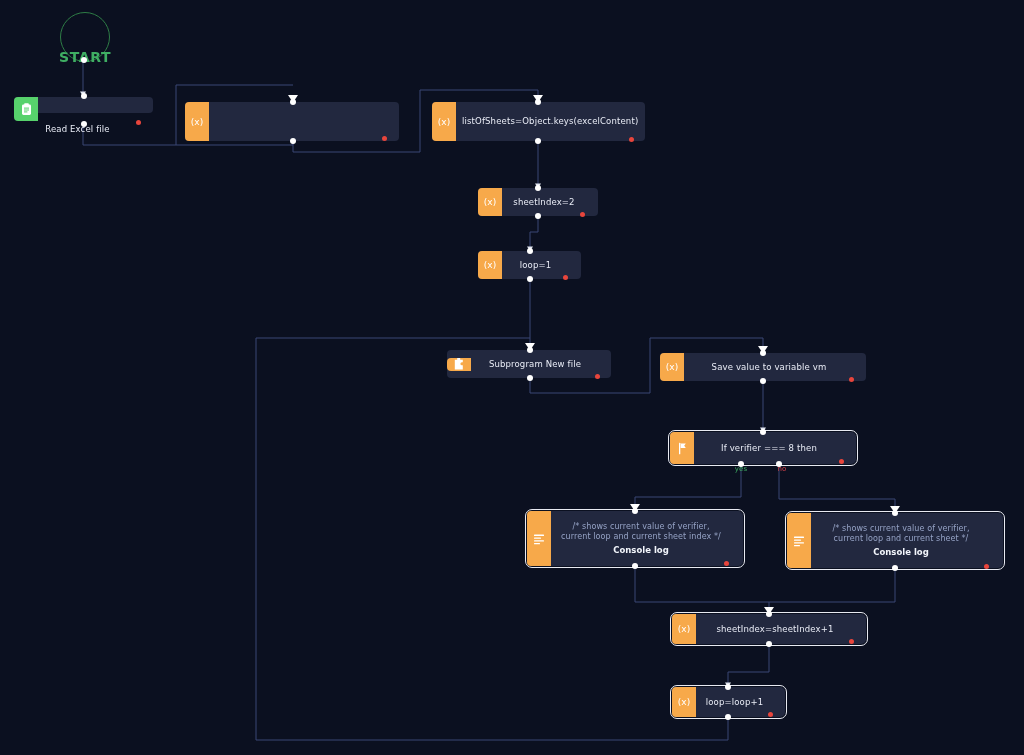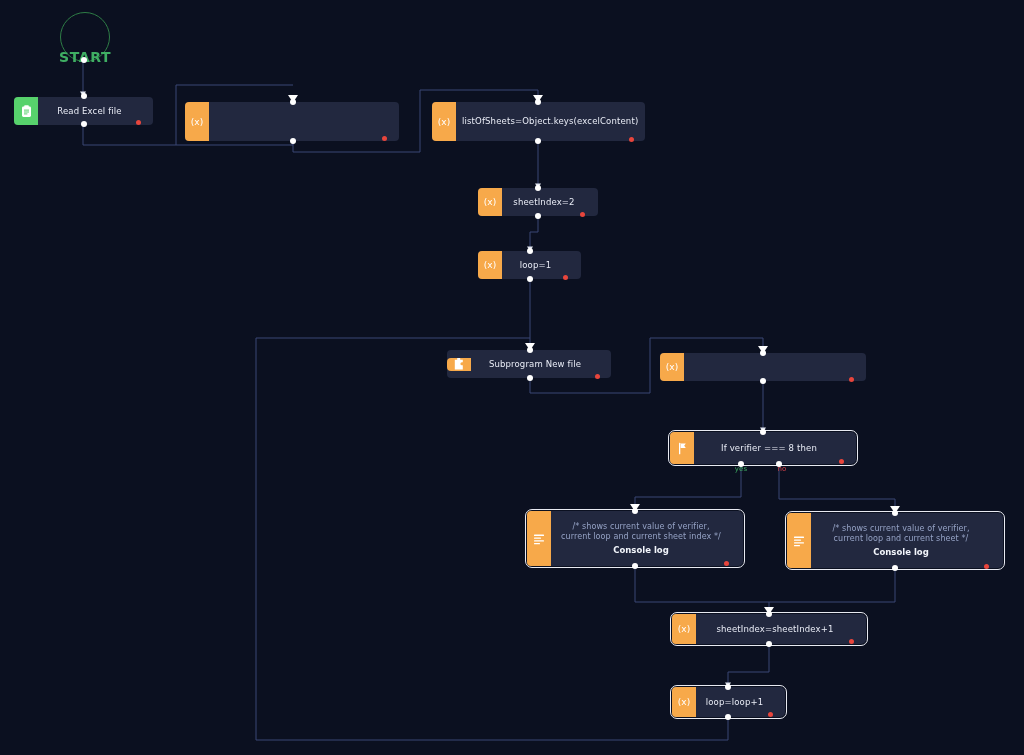--- a/index.html
+++ b/index.html
@@ -166,21 +166,21 @@
 
       <path d="M728,717 L728,740 L256,740 L256,338 L530,338"></path>
     </g>
   </svg>
 
   <div class="start-node" style="left:60px; top:12px;">
     <span class="start-label">START</span>
   </div>
   <span class="port" style="left:84px; top:60px;"></span>
 
-  <div class="node" style="left:14px; top:97px; width:139px; height:28px;">
+  <div class="node" style="left:14px; top:97px; width:139px; height:16px;flex-direction:column;">
     <div class="icon-box green">
       <svg class="icon-glyph" width="11" height="13" viewBox="0 0 11 13" fill="none">
         <rect x="1" y="1.5" width="9" height="10.5" rx="1.4" fill="#ffffff"></rect>
         <rect x="3.2" y="0.3" width="4.6" height="2.4" rx="0.8" fill="#ffffff"></rect>
         <rect x="3" y="4.6" width="5" height="1" fill="#57d26c"></rect>
         <rect x="3" y="6.5" width="5" height="1" fill="#57d26c"></rect>
         <rect x="3" y="8.4" width="3.4" height="1" fill="#57d26c"></rect>
       </svg>
     </div>
     <div class="body">
@@ -247,20 +247,23 @@
     </div>
   </div>
   <span class="port" style="left:530px; top:350px;"></span>
   <span class="port" style="left:530px; top:378px;"></span>
   <span class="port err" style="left:597px; top:376px;"></span>
 
   <div class="node" style="left:660px; top:353px; width:206px; height:28px;">
     <div class="icon-box orange">
       <span style="font-size:9px;color:#fff;">(x)</span>
     </div>
+    <div class="body">
+      <span class="title">Save value to variable vm</span>
+    </div>
   </div>
   <span class="port" style="left:763px; top:353px;"></span>
   <span class="port" style="left:763px; top:381px;"></span>
   <span class="port err" style="left:851px; top:379px;"></span>
 
   <div class="node selected" style="left:670px; top:432px; width:186px; height:32px;">
     <div class="icon-box orange">
       <svg class="icon-glyph" width="11" height="13" viewBox="0 0 11 13">
         <rect x="2" y="0.8" width="1.3" height="11.4" rx="0.5" fill="#ffffff"></rect>
         <path d="M3.6,1.4 h5.2 l-1.6,2.3 l1.6,2.3 h-5.2 z" fill="#ffffff"></path>

